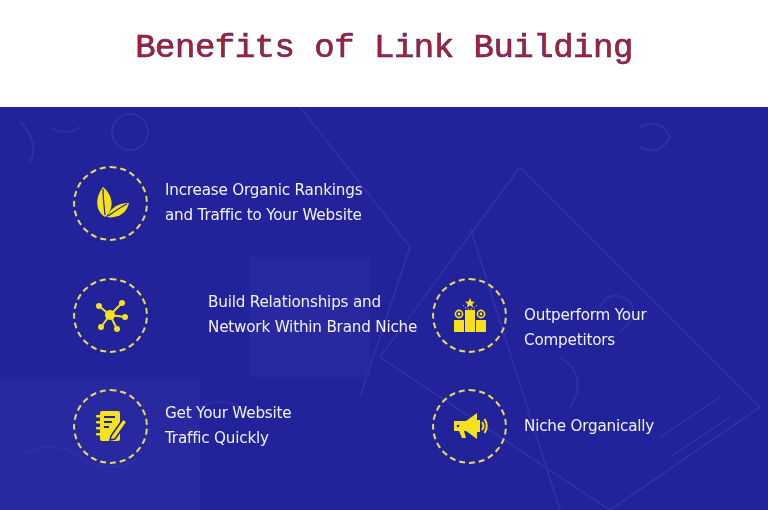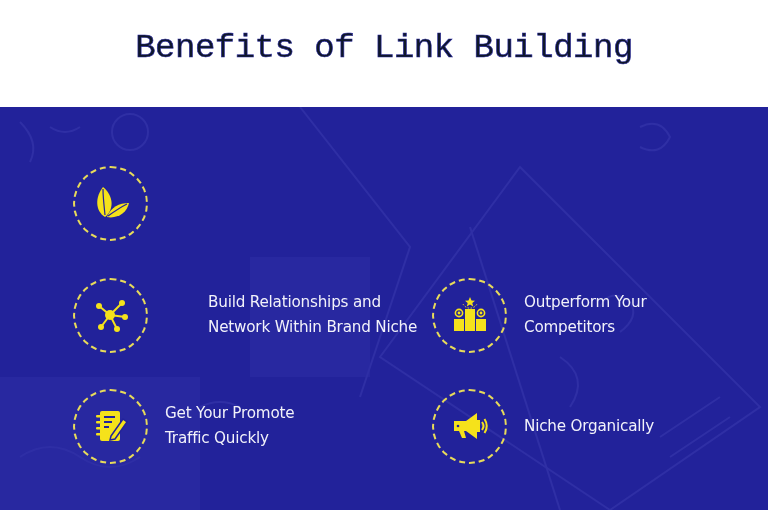--- a/index.html
+++ b/index.html
@@ -7,21 +7,21 @@
     body { position: relative; font-family: "DejaVu Sans", sans-serif; }
 
     .header {
       position: absolute; left: 0; top: 0; width: 768px; height: 107px;
       background: #ffffff;
       display: flex; align-items: center; justify-content: center;
     }
     .title {
       font-family: "Liberation Mono", "DejaVu Sans Mono", monospace;
       font-size: 34px;
-      color: #0f172a;
+      color: #b91c1c;
       letter-spacing: -0.5px;
       margin-top: -12px;
       font-weight: normal;
       -webkit-text-stroke: 0.6px #23239a;
     }
 
     .panel {
       position: absolute; left: 0; top: 107px; width: 768px; height: 403px;
       background: #22229a;
       overflow: hidden;
@@ -81,20 +81,24 @@
 
   <div class="item" style="left:73px; top:58px;">
     <div class="circle">
       <svg viewBox="0 0 40 40">
         <path d="M14 34 C4 28 4 14 12 4 C22 12 24 26 14 34 Z" fill="#f5e21b"></path>
         <path d="M14 32 C13 22 12 14 12 6" stroke="#22229a" stroke-width="1.2" fill="none"></path>
         <path d="M16 34 C20 24 28 20 38 20 C36 30 26 36 16 34 Z" fill="#f5e21b"></path>
         <path d="M17 33 C24 28 30 24 36 21" stroke="#22229a" stroke-width="1.2" fill="none"></path>
       </svg>
     </div>
+    <div class="label">
+      <span>Increase Organic Rankings</span>
+      <span>and Traffic to Your Website</span>
+    </div>
   </div>
 
 
   <div class="item" style="left:73px; top:170px;gap:43px;">
     <div class="circle">
       <svg viewBox="0 0 40 40">
         <g stroke="#f5e21b" stroke-width="2">
           <line x1="19" y1="20" x2="8" y2="11"></line>
           <line x1="19" y1="20" x2="31" y2="8"></line>
           <line x1="19" y1="20" x2="34" y2="22"></line>
@@ -110,21 +114,21 @@
           <circle cx="26" cy="34" r="3"></circle>
         </g>
       </svg>
     </div>
     <div class="label">
       <span>Build Relationships and</span>
       <span>Network Within Brand Niche</span>
     </div>
   </div>
 
-  <div class="item" style="left:432px; top:170px;">
+  <div class="item" style="left:432px; top:170px;align-items:flex-end;">
     <div class="circle">
       <svg viewBox="0 0 40 40">
         <path d="M20 2 L21.5 5.5 L25 5.7 L22.3 8 L23.2 11.5 L20 9.5 L16.8 11.5 L17.7 8 L15 5.7 L18.5 5.5 Z" fill="#f5e21b"></path>
         <path d="M13 9 A8 8 0 0 0 27 9" stroke="#f5e21b" stroke-width="1" stroke-dasharray="1.5 1.5" fill="none"></path>
         <rect x="15" y="14" width="10" height="22" fill="#f5e21b"></rect>
         <rect x="4" y="24" width="10" height="12" fill="#f5e21b"></rect>
         <rect x="26" y="24" width="10" height="12" fill="#f5e21b"></rect>
         <circle cx="9" cy="18" r="3.6" fill="none" stroke="#f5e21b" stroke-width="1.6"></circle>
         <circle cx="9" cy="18" r="1.4" fill="#f5e21b"></circle>
         <circle cx="31" cy="18" r="3.6" fill="none" stroke="#f5e21b" stroke-width="1.6"></circle>
@@ -149,21 +153,21 @@
         </g>
         <g stroke="#22229a" stroke-width="2">
           <line x1="13" y1="11" x2="24" y2="11"></line>
           <line x1="13" y1="16" x2="21" y2="16"></line>
           <line x1="13" y1="21" x2="18" y2="21"></line>
         </g>
         <path d="M20 30 L32 13 L36 16 L24 33 L19 34 Z" fill="#f5e21b" stroke="#22229a" stroke-width="1.5"></path>
       </svg>
     </div>
     <div class="label">
-      <span>Get Your Promote</span>
+      <span>Get Your Website</span>
       <span>Traffic Quickly</span>
     </div>
   </div>
 
   <div class="item" style="left:432px; top:281px;">
     <div class="circle">
       <svg viewBox="0 0 40 40">
         <path d="M4 15 L16 15 L27 7 L27 33 L16 25 L4 25 Z" fill="#f5e21b"></path>
         <path d="M9 25 L12 32 L16 32 L14 25 Z" fill="#f5e21b"></path>
         <rect x="27" y="14" width="3" height="12" fill="#f5e21b"></rect>

